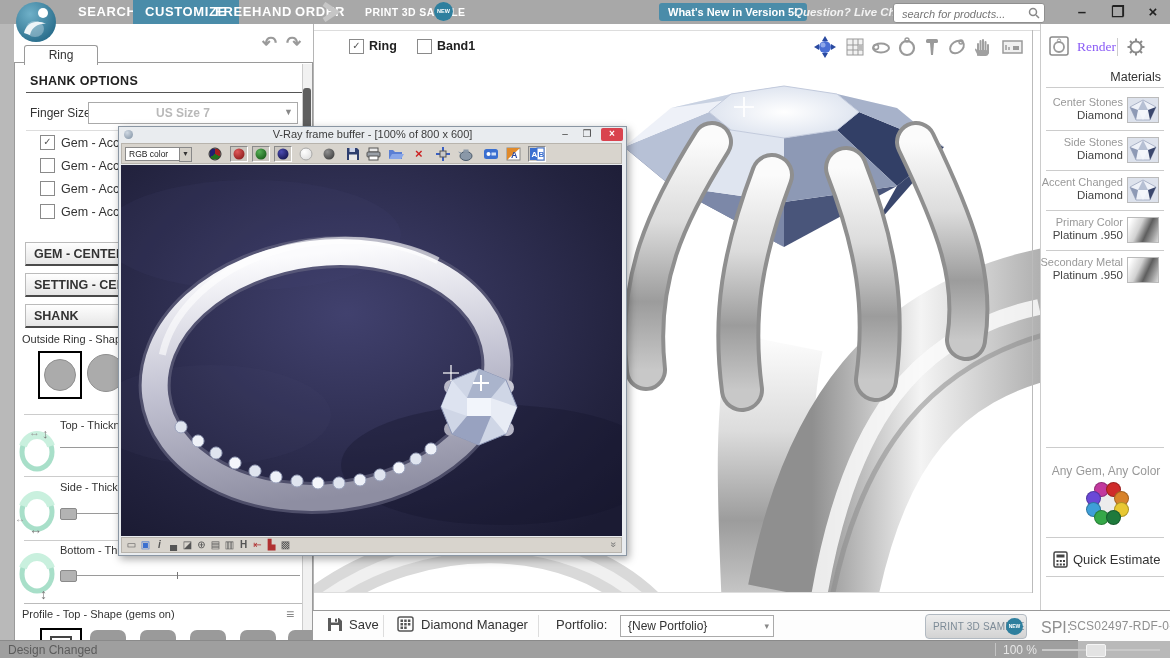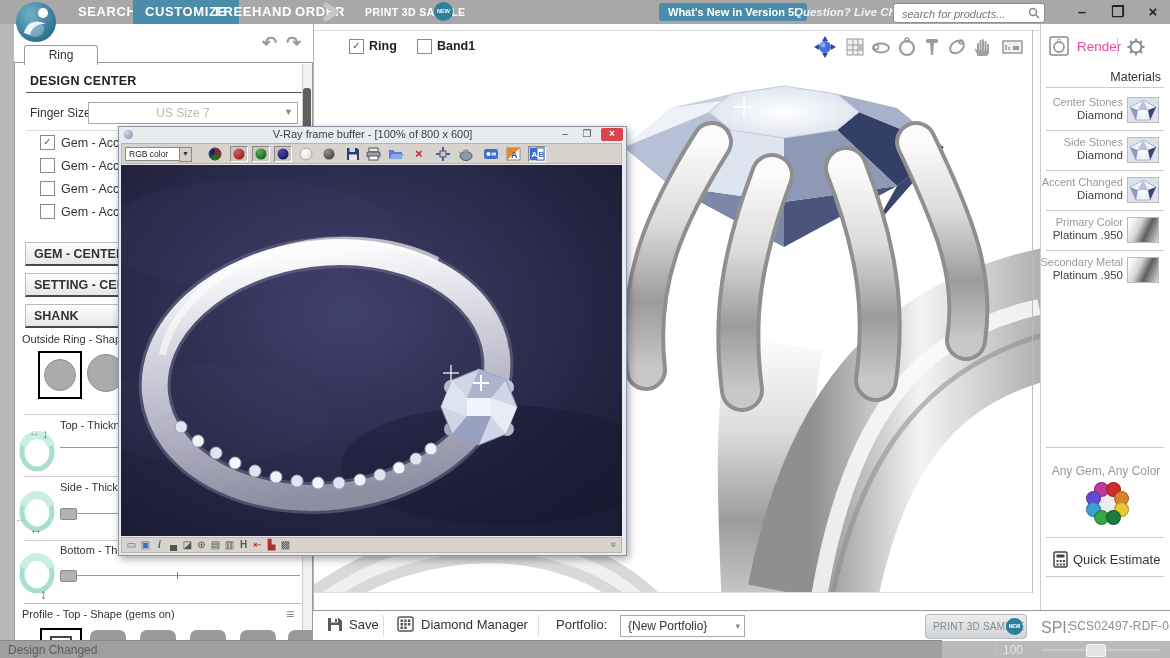--- a/index.html
+++ b/index.html
@@ -20,21 +20,21 @@
   #left-white{left:14px;top:24px;width:299px;height:616px;background:#fff;z-index:5;}
   #lp-content-border{left:0;top:38px;width:297px;height:577px;border:1px solid #9a9a9a;border-bottom:0;}
   #lp-tab{left:10px;top:21px;width:72px;height:19px;background:#fff;border:1px solid #9a9a9a;border-bottom:0;border-radius:3px 3px 0 0;text-align:center;font-size:12px;color:#333;line-height:19px;z-index:6;}
   .undo-redo{top:8px;font-size:18px;color:#9a9a9a;font-weight:bold;cursor:pointer;}
   #lp-scroll-track{left:288px;top:40px;width:9px;height:574px;background:#f1f1f1;border-left:1px solid #ccc;}
   #lp-scroll-thumb{left:289px;top:64px;width:8px;height:58px;background:#5f5f5f;border-radius:3px;}
   #design-options{left:16px;top:50px;font-size:12.5px;font-weight:bold;color:#222;letter-spacing:.3px;}
   #do-line{left:12px;top:68px;width:276px;height:0;border-top:1px solid #555;}
   #finger-size-label{left:16px;top:82px;font-size:12px;color:#333;}
   #finger-size-dd{left:74px;top:78px;width:208px;height:20px;border:1px solid #aaa;background:#fff;}
-  #finger-size-dd .dd-text{position:absolute;left:0;right:20px;top:3px;text-align:center;font-size:12px;color:#b9b9b9;}
+  #finger-size-dd .dd-text{position:absolute;left:0;right:20px;top:3px;text-align:center;font-size:12px;color:#b9b9b9;font-weight:bold;}
   .dd-arrow{position:absolute;right:4px;top:4px;font-size:9px;color:#888;}
   #lp-div1{left:12px;top:106px;width:276px;border-top:1px solid #ddd;}
   .cb{height:15px;}
   .cb-box{position:absolute;left:0;top:0;width:13px;height:13px;border:1px solid #8a8a8a;background:#fff;text-align:center;line-height:12px;font-size:10px;color:#555;}
   .cb-label{position:absolute;left:21px;top:1px;font-size:12.5px;color:#333;white-space:nowrap;}
   .section-btn{left:11px;width:274px;height:24px;background:linear-gradient(#fefefe,#e6e6e6);border:1px solid #bbb;border-bottom:2px solid #4a4a4a;font-size:12.5px;font-weight:bold;color:#333;line-height:22px;padding-left:8px;box-sizing:border-box;cursor:pointer;}
   #outside-shape-label{left:8px;top:309px;font-size:11px;color:#333;}
   .shape-btn{top:327px;width:40px;height:44px;background:#fff;border:1px solid #ccc;}
   .shape-btn.selected{border:2px solid #000;}
   .shape-circle{position:absolute;left:50%;top:50%;transform:translate(-50%,-50%);width:30px;height:30px;border-radius:50%;background:#ababab;border:1px solid #8f8f8f;}
@@ -51,48 +51,48 @@
   
   #viewport{left:313px;top:24px;width:727px;height:586px;background:#fff;border-left:1px solid #b5b5b5;z-index:4;}
   #vp-topline{left:0;top:6px;width:727px;border-top:1px solid #ddd;}
   #vp-bottomline{left:0;top:568px;width:718px;border-top:1px solid #ddd;}
   #vp-divider{left:718px;top:6px;height:563px;border-left:1px solid #bbb;}
   .vp-cb-label{position:absolute;left:20px;top:0;font-size:12.5px;font-weight:bold;color:#222;}
   .vp-icon{top:12px;width:22px;height:22px;cursor:pointer;}
   
   #right-panel{left:1040px;top:24px;width:130px;height:586px;background:#fff;border-left:1px solid #ccc;z-index:4;}
   #render-btn{left:8px;top:12px;height:22px;cursor:pointer;}
-  #render-btn .lbl{position:absolute;left:28px;top:3px;font-size:13.5px;color:#ec4899;}
+  #render-btn .lbl{position:absolute;left:28px;top:3px;font-size:13.5px;color:#8b5cf6;font-family:Liberation Serif, serif;}
   #rp-sep1{left:76px;top:14px;height:18px;border-left:1px solid #ccc;}
   #materials-header{left:0;top:46px;width:120px;text-align:right;font-size:12.5px;color:#333;}
   .rp-hr{left:5px;width:118px;border-top:1px solid #ccc;}
   .mat-row{left:0;width:130px;height:40px;}
   .mat-name{position:absolute;right:48px;top:6px;font-size:11px;color:#999;white-space:nowrap;}
   .mat-value{position:absolute;right:48px;top:19px;font-size:11.5px;color:#444;white-space:nowrap;}
   .mat-thumb{position:absolute;right:12px;top:7px;width:30px;height:24px;border:1px solid #bbb;}
   .mat-thumb.metal{background:linear-gradient(115deg,#ffffff 8%,#d2d2d2 38%,#5e5e5e 62%,#dcdcdc 100%);}
   #any-gem-label{left:0;top:440px;width:130px;text-align:center;font-size:12px;color:#999;}
   #color-wheel{left:53px;top:466px;width:24px;height:24px;}
   .cw-dot{position:absolute;width:13px;height:13px;border-radius:50%;border:1px solid rgba(0,0,0,.25);}
   #cw-center{position:absolute;left:1px;top:1px;width:22px;height:22px;border-radius:50%;background:#ececec;border:1px solid #ccc;}
   .rp-row-btn{left:0;width:130px;height:30px;cursor:pointer;}
   .rp-row-btn .lbl{position:absolute;left:32px;top:6px;font-size:13px;color:#333;}
   
   #bottom-bar{left:313px;top:610px;width:857px;height:30px;background:#fdfdfd;border-top:1px solid #999;z-index:6;}
   .bb-sep{top:4px;height:22px;border-left:1px solid #ddd;}
   .bb-lbl{font-size:13px;color:#333;}
-  #portfolio-dd{left:645px;top:4px;width:123px;height:20px;background:#fff;border:1px solid #aaa;}
+  #portfolio-dd{left:645px;top:4px;width:123px;height:20px;background:#fff;border:1px solid #aaa;padding-left:29px;}
   #portfolio-dd .dd-text{position:absolute;left:7px;top:3px;font-size:12px;color:#333;}
   #print3d-btn{left:925px;top:3px;width:100px;height:23px;background:linear-gradient(#ededed,#d3d3d3);border:1px solid #b2bac2;border-radius:4px;cursor:pointer;}
   #print3d-btn .lbl{position:absolute;left:7px;top:6px;font-size:10px;color:#7d8b97;letter-spacing:.2px;}
   .new-badge{border-radius:50%;background:#2e7f9e;color:#fff;font-weight:bold;text-align:center;}
   #spi-label{left:1034px;top:8px;font-size:16px;color:#8f8f8f;}
   #spi-value{left:1062px;top:8px;font-size:12px;color:#8f8f8f;letter-spacing:.2px;}
   
-  #status-bar{left:0;top:640px;width:942px;height:18px;background:#9f9f9f;border-top:1px solid #8a8a8a;z-index:45;}
+  #status-bar{left:0;top:640px;width:1078px;height:18px;background:#9f9f9f;border-top:1px solid #8a8a8a;z-index:45;}
   #status-text{left:8px;top:2px;font-size:12px;color:#5c5c5c;}
   #zoom-sep{left:995px;top:2px;height:13px;border-left:1px solid #c4c4c4;}
   #zoom-value{left:1003px;top:2px;font-size:12px;color:#e6e6e6;}
   #zoom-line{left:1042px;top:8px;width:118px;border-top:2px solid #c9c9c9;}
   #zoom-handle{left:1086px;top:3px;width:18px;height:11px;background:#e3e3e3;border:1px solid #f5f5f5;border-radius:2px;cursor:pointer;}
   
   #vfb{left:118px;top:126px;width:507px;height:428px;background:#e9ecef;border:1px solid #8a96a3;box-shadow:2px 3px 8px rgba(0,0,0,.35);z-index:50;}
   #vfb-title{left:0;top:0;width:100%;height:15px;}
   #vfb-title .title-text{position:absolute;left:0;right:0;top:1px;text-align:center;font-size:11px;color:#3c3c3c;}
   #vfb-logo{left:5px;top:3px;width:9px;height:9px;border-radius:50%;background:radial-gradient(circle at 35% 30%,#cfd8e2,#7d8ea0);}
@@ -145,21 +145,21 @@
 </div>
 
 <div id="left-white" class="abs">
   <div id="lp-content-border" class="abs"></div>
   <div id="lp-tab" class="abs">Ring</div>
   <span class="undo-redo abs" style="left:248px">↶</span>
   <span class="undo-redo abs" style="left:272px">↷</span>
   <div id="lp-scroll-track" class="abs"></div>
   <div id="lp-scroll-thumb" class="abs"></div>
 
-  <div id="design-options" class="abs">DESIGN CENTER</div>
+  <div id="design-options" class="abs">SHANK OPTIONS</div>
   <div id="do-line" class="abs"></div>
   <span id="finger-size-label" class="abs">Finger Size</span>
   <div id="finger-size-dd" class="abs">
     <span class="dd-text">US Size 7</span>
     <span class="dd-arrow">▼</span>
   </div>
   <div id="lp-div1" class="abs"></div>
 
   <div class="cb abs" style="left:26px;top:111px">
     <span class="cb-box">✓</span>

